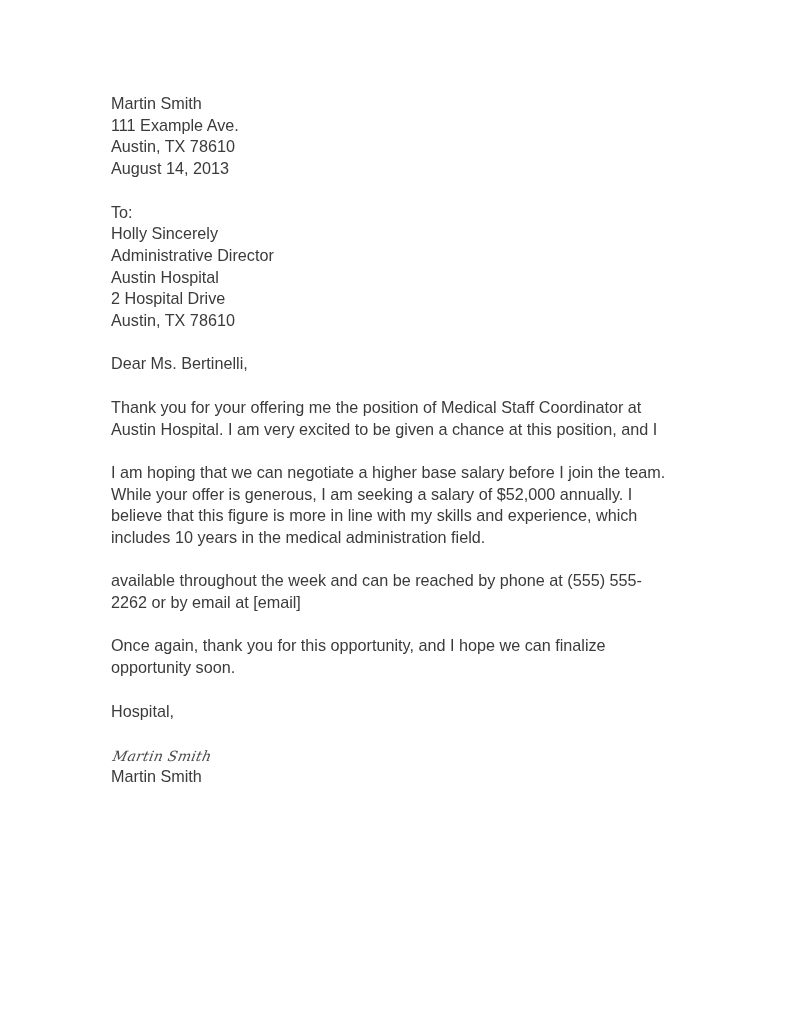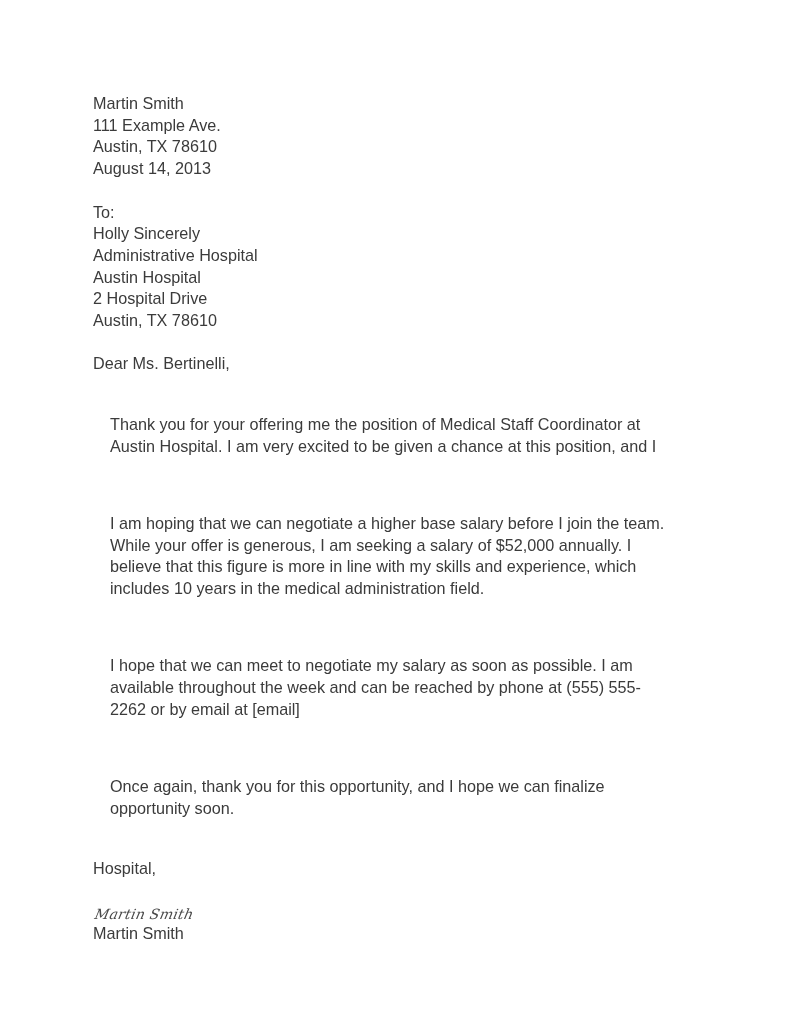--- a/index.html
+++ b/index.html
@@ -1,25 +1,25 @@
 <!DOCTYPE html>
 <html><head>
   <meta charset="utf-8">
   <style>
     html, body { margin: 0; padding: 0; background: #ffffff; }
     body { width: 790px; height: 1022px; position: relative; overflow: hidden; }
     .page {
-      position: absolute; left: 93px; top: 93px; width: 620px;
+      position: absolute; left: 111px; top: 93px; width: 620px;
       font-family: "Liberation Sans", sans-serif;
       font-size: 16.2px; line-height: 21.7px; color: #3b3b3b;
     }
     .line { display: block; white-space: nowrap; }
     .block { margin: 0; }
     .gap { height: 21.7px; }
-    .para { margin: 17px; white-space: normal; }
+    .para { margin: 0; white-space: normal; }
     .signature {
       font-family: "DejaVu Serif", serif; font-style: italic;
       font-size: 14px; color: #4a4a4a; letter-spacing: 0.3px;
       transform: skewX(-12deg); transform-origin: left bottom;
       display: block; height: 21.7px; line-height: 24px;
     }
   </style>
 </head>
 <body>
 
@@ -27,21 +27,21 @@
   <div class="block">
     <span class="line">Martin Smith</span>
     <span class="line">111 Example Ave.</span>
     <span class="line">Austin, TX 78610</span>
     <span class="line">August 14, 2013</span>
   </div>
   <div class="gap"></div>
   <div class="block">
     <span class="line">To:</span>
     <span class="line">Holly Sincerely</span>
-    <span class="line">Administrative Hospital</span>
+    <span class="line">Administrative Director</span>
     <span class="line">Austin Hospital</span>
     <span class="line">2 Hospital Drive</span>
     <span class="line">Austin, TX 78610</span>
   </div>
   <div class="gap"></div>
   <span class="line">Dear Ms. Bertinelli,</span>
   <div class="gap"></div>
 
   <div class="para">
     <span class="line">Thank you for your offering me the position of Medical Staff Coordinator at</span>
@@ -49,21 +49,20 @@
   </div>
   <div class="gap"></div>
   <div class="para">
     <span class="line">I am hoping that we can negotiate a higher base salary before I join the team.</span>
     <span class="line">While your offer is generous, I am seeking a salary of $52,000 annually. I</span>
     <span class="line">believe that this figure is more in line with my skills and experience, which</span>
     <span class="line">includes 10 years in the medical administration field.</span>
   </div>
   <div class="gap"></div>
   <div class="para">
-    <span class="line">I hope that we can meet to negotiate my salary as soon as possible. I am</span>
     <span class="line">available throughout the week and can be reached by phone at (555) 555-</span>
     <span class="line">2262 or by email at [email]</span>
   </div>
   <div class="gap"></div>
   <div class="para">
     <span class="line">Once again, thank you for this opportunity, and I hope we can finalize</span>
     <span class="line">opportunity soon.</span>
   </div>
   <div class="gap"></div>
   <span class="line">Hospital,</span>

